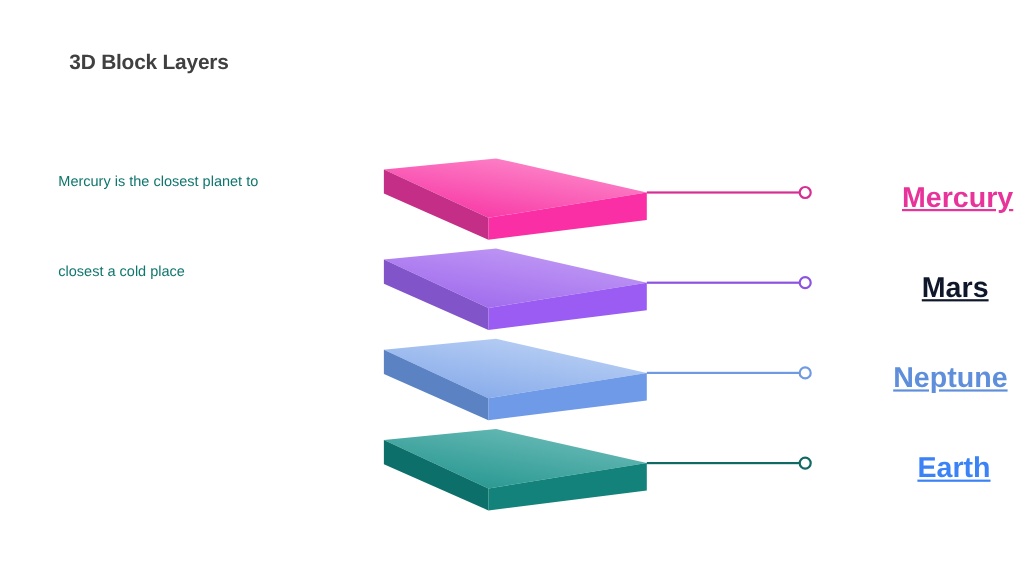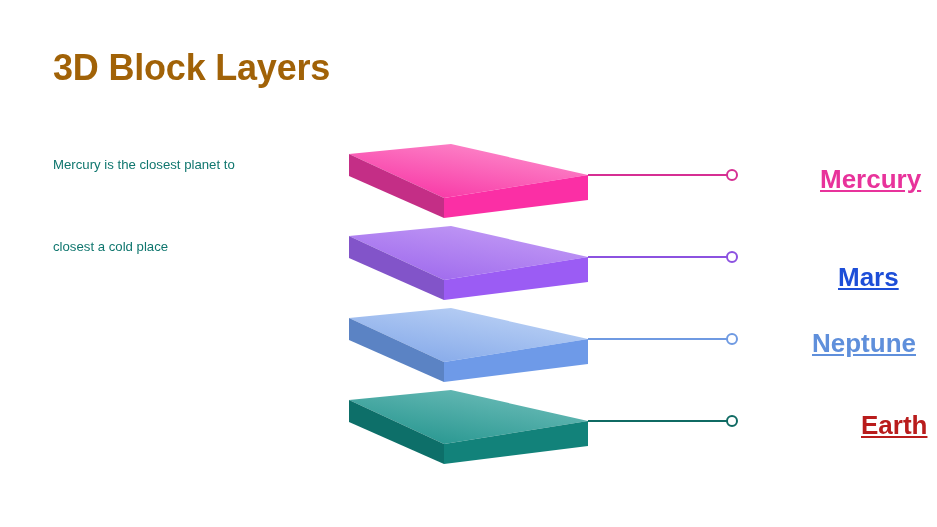--- a/index.html
+++ b/index.html
@@ -13,27 +13,27 @@
   }
   #slide {
     position: relative;
     width: 937px;
     height: 527px;
     background: #ffffff;
     overflow: hidden;
   }
   #page-title {
     position: absolute;
-    left: 53px;
+    left: 63px;
     top: 47px;
     font-family: "Liberation Sans Narrow", "Liberation Sans", sans-serif;
-    font-size: 36px;
+    font-size: 19px;
     font-weight: bold;
     letter-spacing: -0.2px;
-    color: #a16207;
+    color: #404040;
     white-space: nowrap;
   }
   .row {
     position: absolute;
     left: 0;
     width: 937px;
     height: 82px;
   }
   .desc {
     position: absolute;
@@ -136,21 +136,21 @@
         <polygon points="101,58 245,35 245,60 101,78" fill="#9b5cf4"></polygon>
         <polygon points="6,14 101,58 101,78 6,36" fill="#8254c9"></polygon>
       </svg>
     </div>
 
     <div class="connector" style="left:588px; top:24px; color:#8c52e0;">
       <div class="cline" style="background:#8c52e0;"></div>
       <div class="cdot"></div>
     </div>
 
-    <div class="label" style="left:838px; top:40px; color:#1d4ed8;">Mars</div>
+    <div class="label" style="left:838px; top:24px; color:#0f172a;">Mars</div>
   </div>
 
   <div class="row" style="top:304px;">
 
     <div class="blockwrap">
       <svg width="252" height="78" viewBox="0 0 252 78">
         <defs>
           <linearGradient id="gtopN" x1="0" y1="1" x2="0.75" y2="0">
             <stop offset="0%" stop-color="#7ea4e8"></stop>
             <stop offset="100%" stop-color="#bcd2f5"></stop>
@@ -184,16 +184,16 @@
         <polygon points="101,58 245,35 245,60 101,78" fill="#12827a"></polygon>
         <polygon points="6,14 101,58 101,78 6,36" fill="#0d6f69"></polygon>
       </svg>
     </div>
 
     <div class="connector" style="left:588px; top:24px; color:#0f6a63;">
       <div class="cline" style="background:#0f6a63;"></div>
       <div class="cdot"></div>
     </div>
 
-    <div class="label" style="left:861px; top:24px; color:#b91c1c;">Earth</div>
+    <div class="label" style="left:834px; top:24px; color:#3b82f6;">Earth</div>
   </div>
 
 </div>
 
 </body></html>

